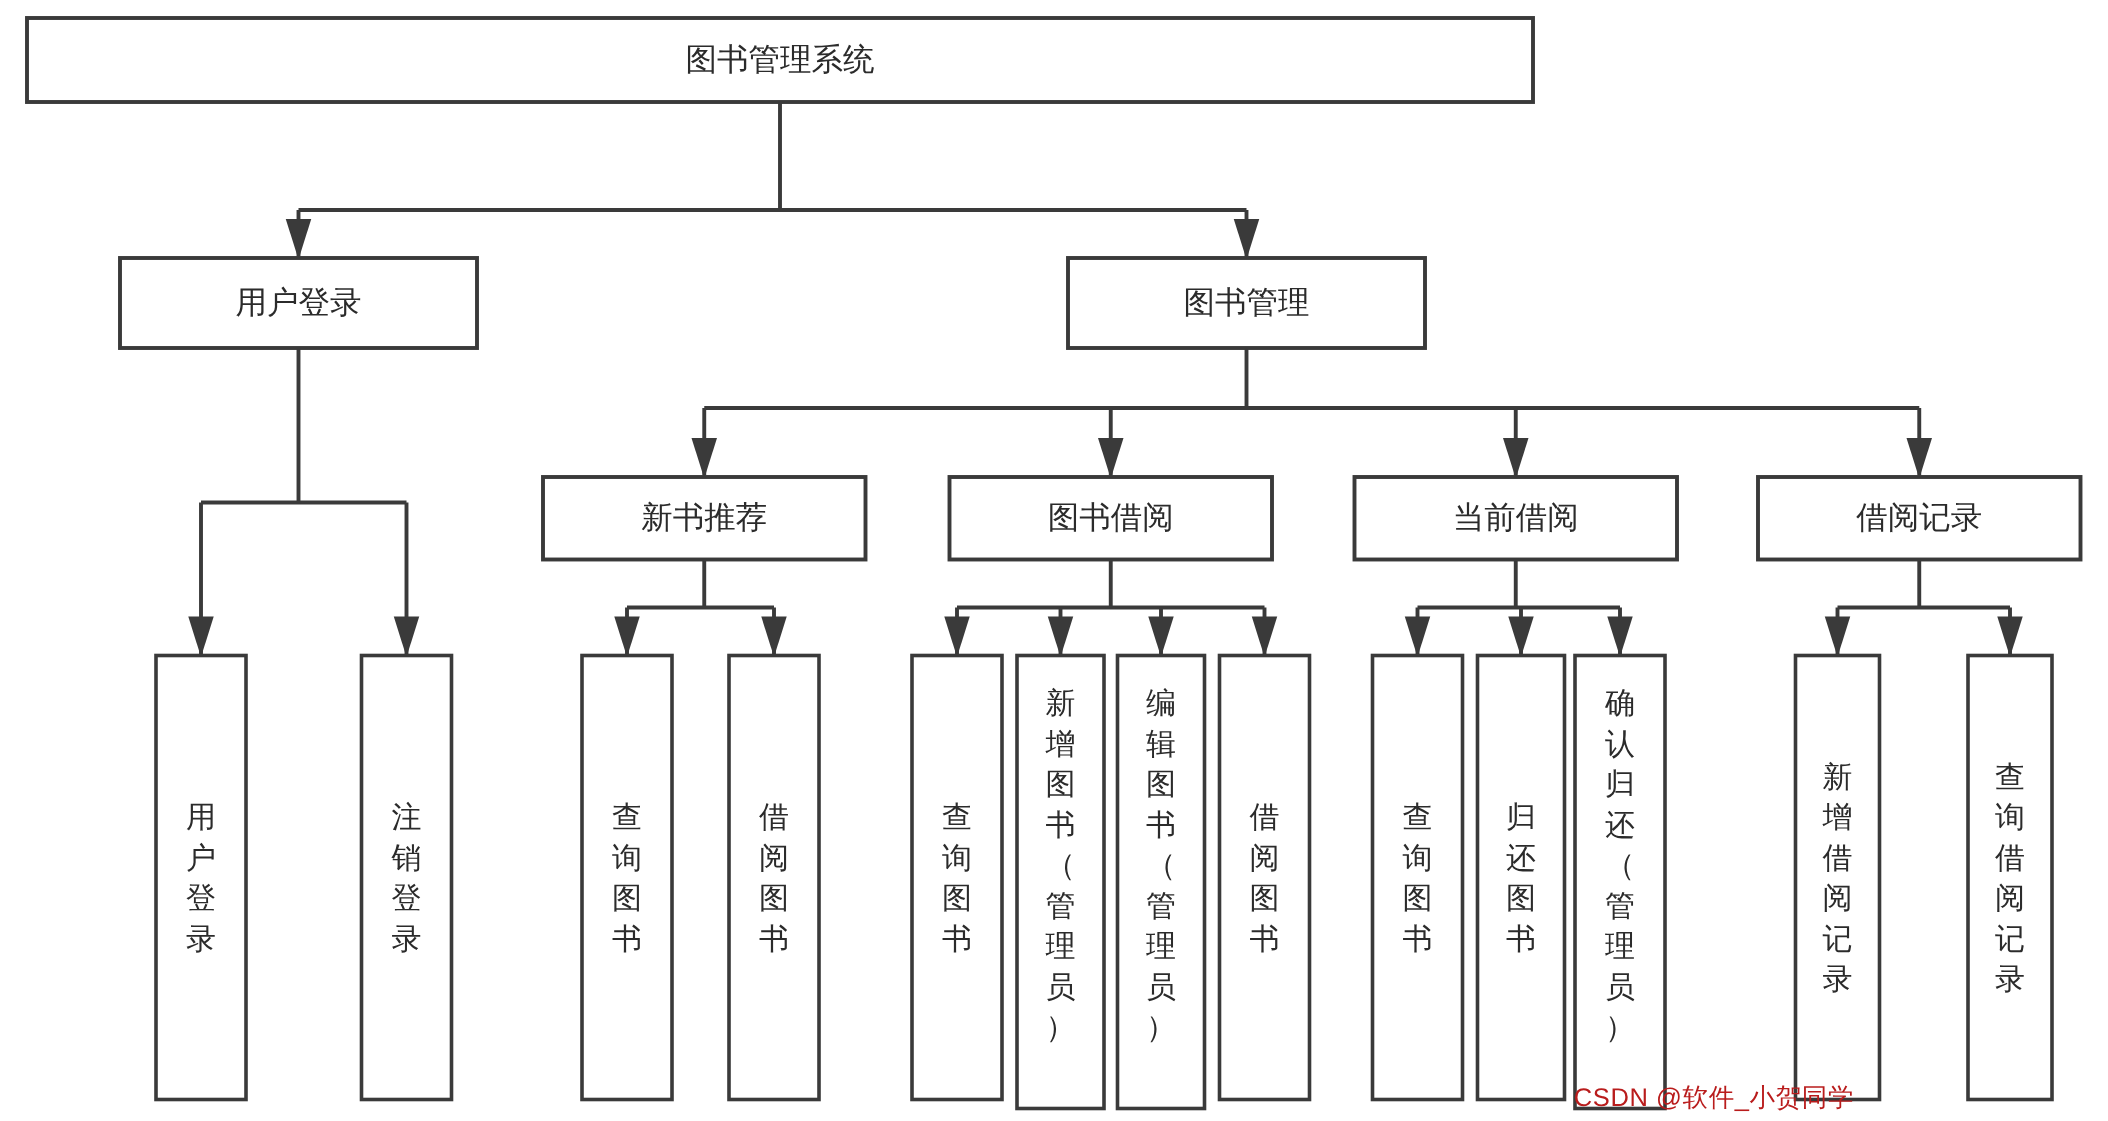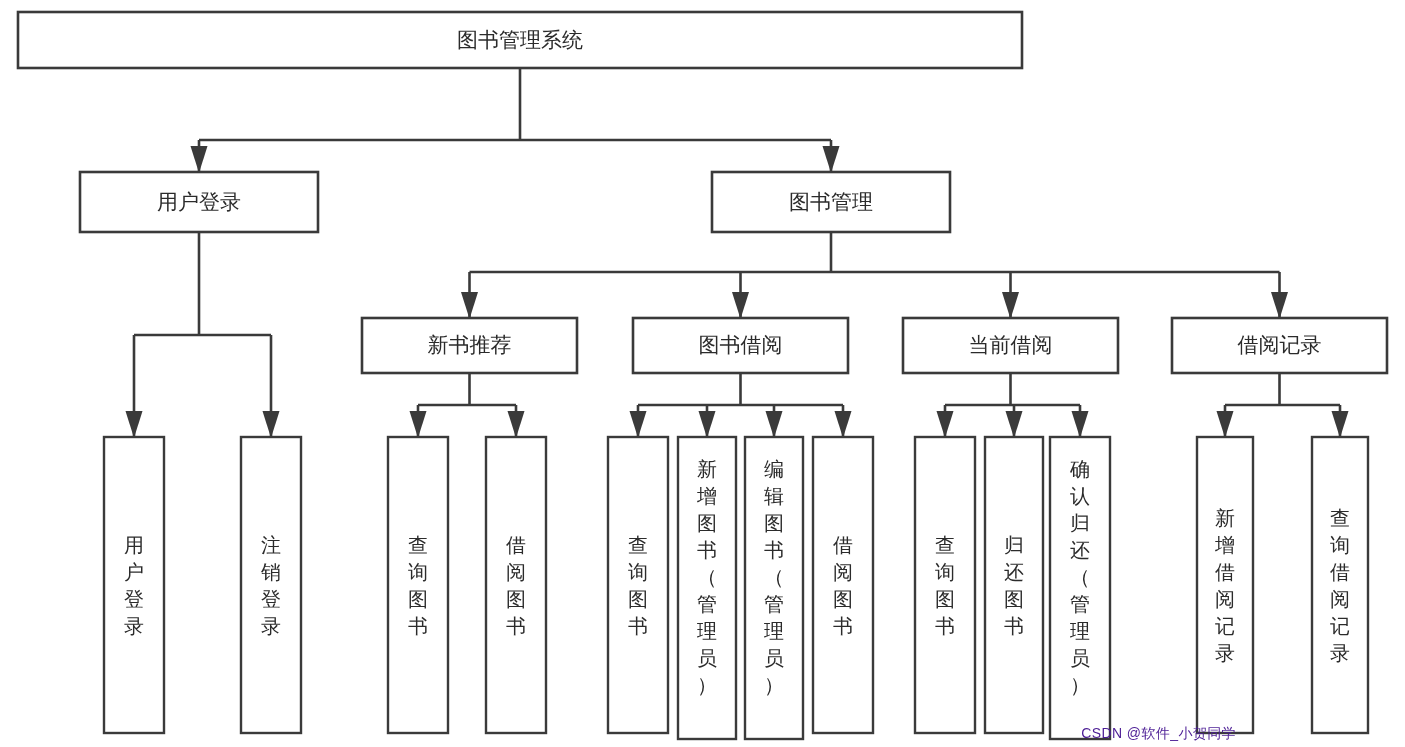--- a/index.html
+++ b/index.html
@@ -54,22 +54,22 @@
   }
   .node-label.vertical {
     font-size: 20px;
     text-anchor: middle;
   }
   .watermark {
     position: absolute;
     right: 8px;
     bottom: 4px;
     font-family: "Liberation Sans", "DejaVu Sans", sans-serif;
-    font-size: 14px;
-    color: #4c1d95;
+    font-size: 17px;
+    color: #b91c1c;
     white-space: nowrap;
     letter-spacing: 0.4px;
     user-select: none;
   }
 </style>
 </head>
 <body>
 
 <div id="diagram-root">
   <svg id="flow" viewBox="0 0 1405 747" preserveAspectRatio="none" xmlns="http://www.w3.org/2000/svg">

